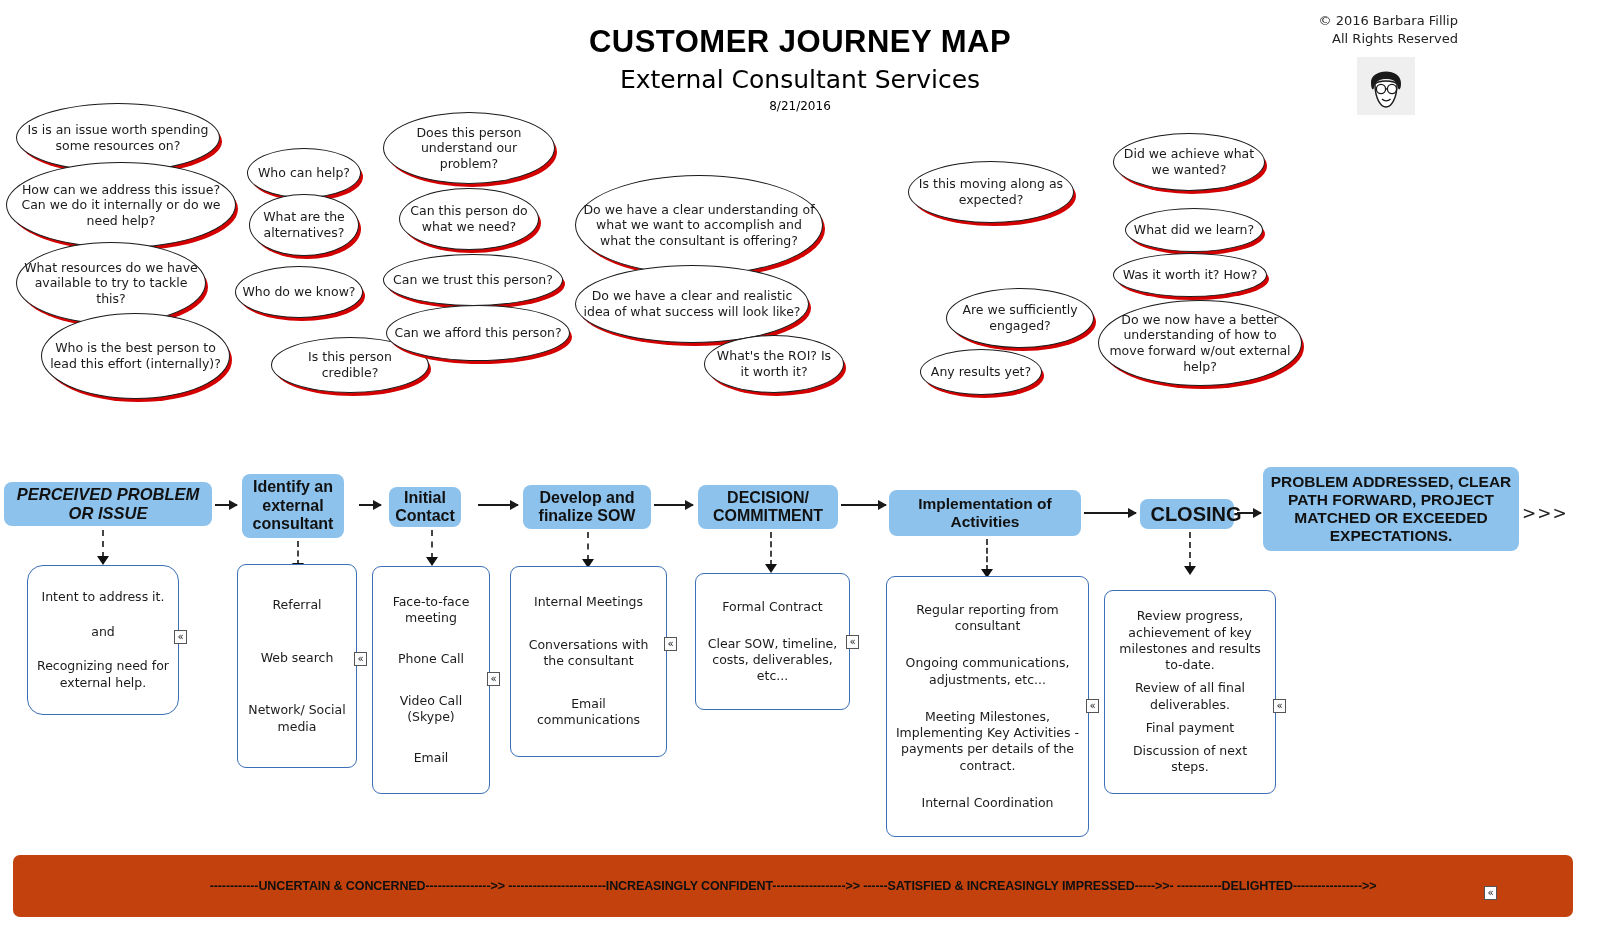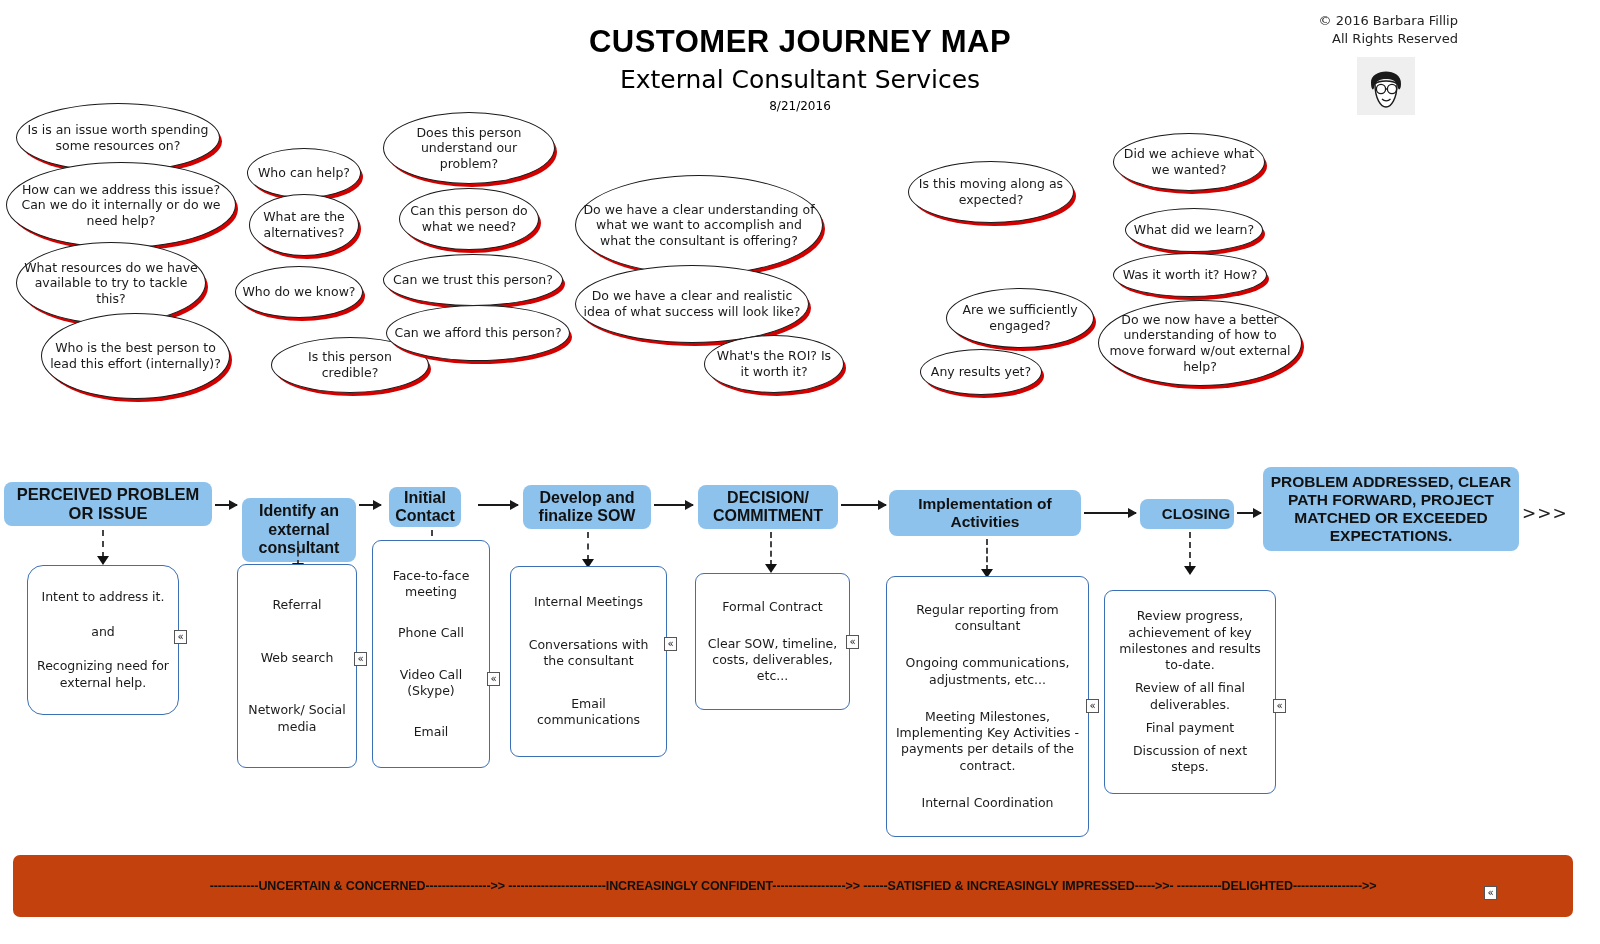--- a/index.html
+++ b/index.html
@@ -303,26 +303,26 @@
     <span class="etext">What did we learn?</span>
   </div>
   <div class="ellipse" style="left:1113px; top:253px; width:154px; height:44px;">
     <span class="etext">Was it worth it? How?</span>
   </div>
   <div class="ellipse" style="left:1098px; top:300px; width:204px; height:86px;">
     <span class="etext">Do we now have a better understanding of how to move forward w/out external help?</span>
   </div>
 </div>
 
-<div class="stage" id="stage-0" style="left:4px; top:482px; width:208px; height:44px; font-size:16.5px;">
+<div class="stage" id="stage-0" style="left:4px; top:482px; width:208px; height:44px; font-size:16.5px;font-style:italic;">
   <span>PERCEIVED PROBLEM OR ISSUE</span>
 </div>
 <div class="arrow" style="left:215px; top:504px; width:22px;"></div>
 
-<div class="stage" id="stage-1" style="left:242px; top:474px; width:114px; height:64px; font-size:16px;margin-top:24px;">
+<div class="stage" id="stage-1" style="left:242px; top:474px; width:102px; height:64px; font-size:16px;">
   <span>Identify an external consultant</span>
 </div>
 <div class="arrow" style="left:359px; top:504px; width:22px;"></div>
 
 <div class="stage" id="stage-2" style="left:389px; top:487px; width:72px; height:40px; font-size:16px;align-items:center;">
   <span>Initial Contact</span>
 </div>
 <div class="arrow" style="left:478px; top:504px; width:40px;"></div>
 
 <div class="stage" id="stage-3" style="left:523px; top:485px; width:128px; height:44px; font-size:16px;">
@@ -333,21 +333,21 @@
 <div class="stage" id="stage-4" style="left:698px; top:485px; width:140px; height:44px; font-size:16px;">
   <span>DECISION/ COMMITMENT</span>
 </div>
 <div class="arrow" style="left:841px; top:504px; width:45px;"></div>
 
 <div class="stage" id="stage-5" style="left:889px; top:490px; width:192px; height:46px; font-size:15.5px;">
   <span>Implementation of Activities</span>
 </div>
 <div class="arrow" style="left:1084px; top:512px; width:52px;"></div>
 
-<div class="stage" id="stage-6" style="left:1140px; top:499px; width:94px; height:30px; font-size:15px;padding-left:24px;">
+<div class="stage" id="stage-6" style="left:1140px; top:499px; width:94px; height:30px; font-size:20px;padding-left:24px;">
   <span>CLOSING</span>
 </div>
 <div class="arrow" style="left:1237px; top:512px; width:24px;"></div>
 
 <div class="stage" id="stage-7" style="left:1263px; top:467px; width:256px; height:84px; font-size:15.5px;">
   <span>PROBLEM ADDRESSED, CLEAR PATH FORWARD, PROJECT MATCHED OR EXCEEDED EXPECTATIONS.</span>
 </div>
 
 <div id="end-chevrons">&gt;&gt;&gt;</div>
 
@@ -379,21 +379,21 @@
 </div>
 <div class="handle" style="left:174px; top:630px;">«</div>
 
 <div class="detail" style="left:237px; top:564px; width:120px; height:204px;">
   <span class="dline">Referral</span>
   <span class="dline">Web search</span>
   <span class="dline">Network/ Social media</span>
 </div>
 <div class="handle" style="left:354px; top:652px;">«</div>
 
-<div class="detail" style="left:372px; top:540px; width:118px; height:228px;">
+<div class="detail" style="left:372px; top:566px; width:118px; height:228px;">
   <span class="dline">Face-to-face meeting</span>
   <span class="dline">Phone Call</span>
   <span class="dline">Video Call (Skype)</span>
   <span class="dline">Email</span>
 </div>
 <div class="handle" style="left:487px; top:672px;">«</div>
 
 <div class="detail" style="left:510px; top:566px; width:157px; height:191px;">
   <span class="dline">Internal Meetings</span>
   <span class="dline">Conversations with the consultant</span>

